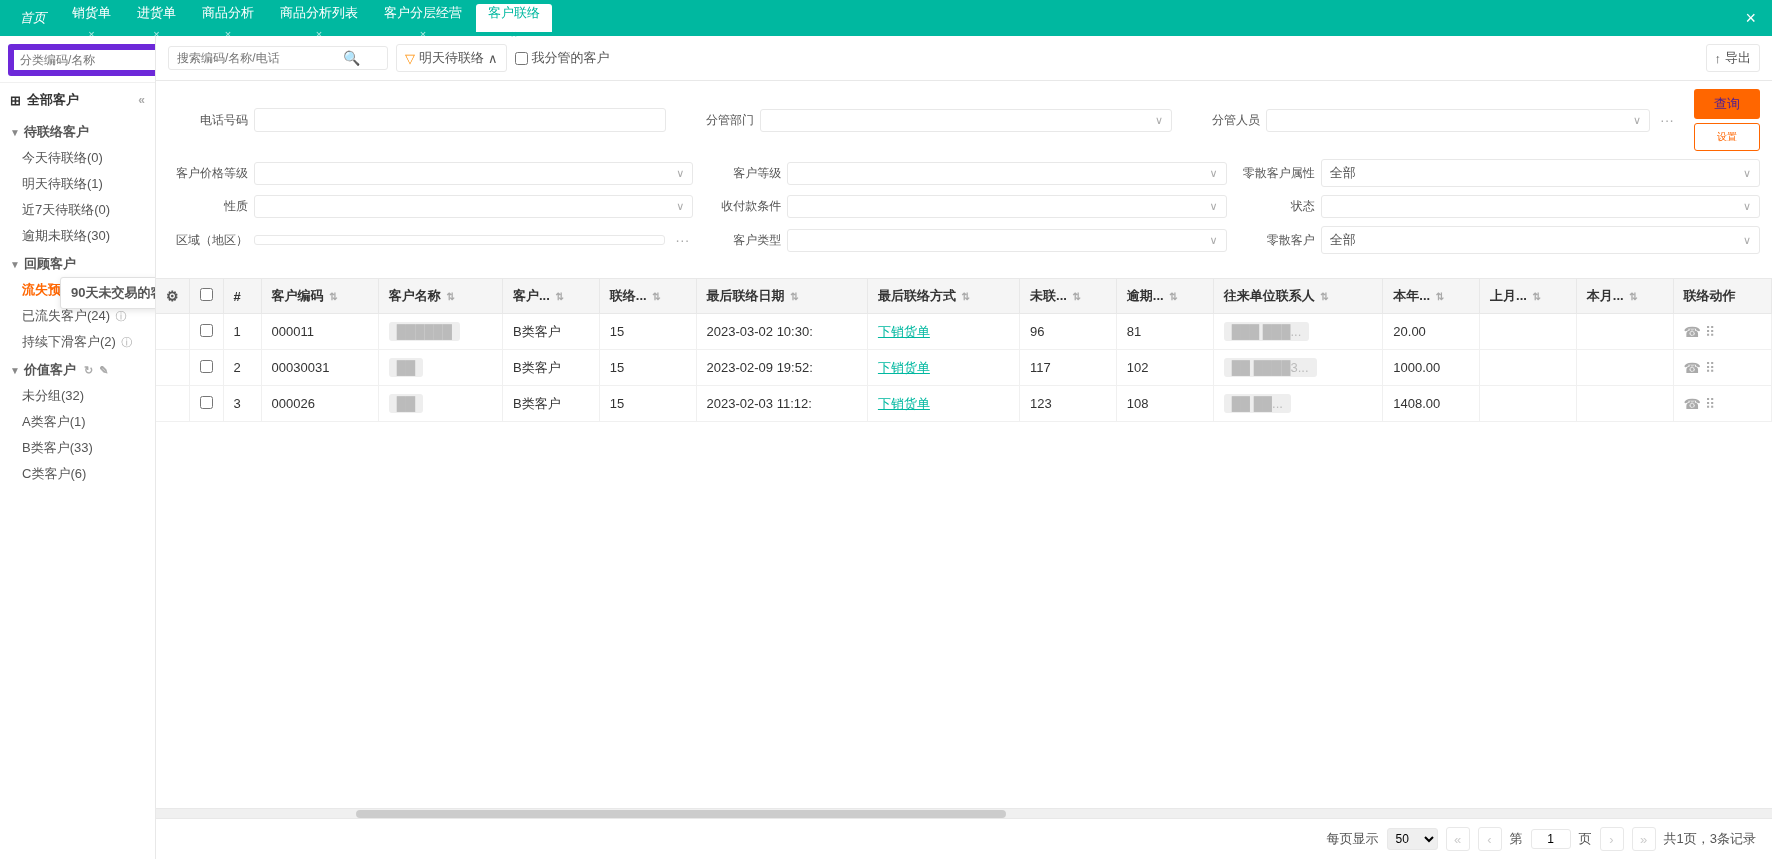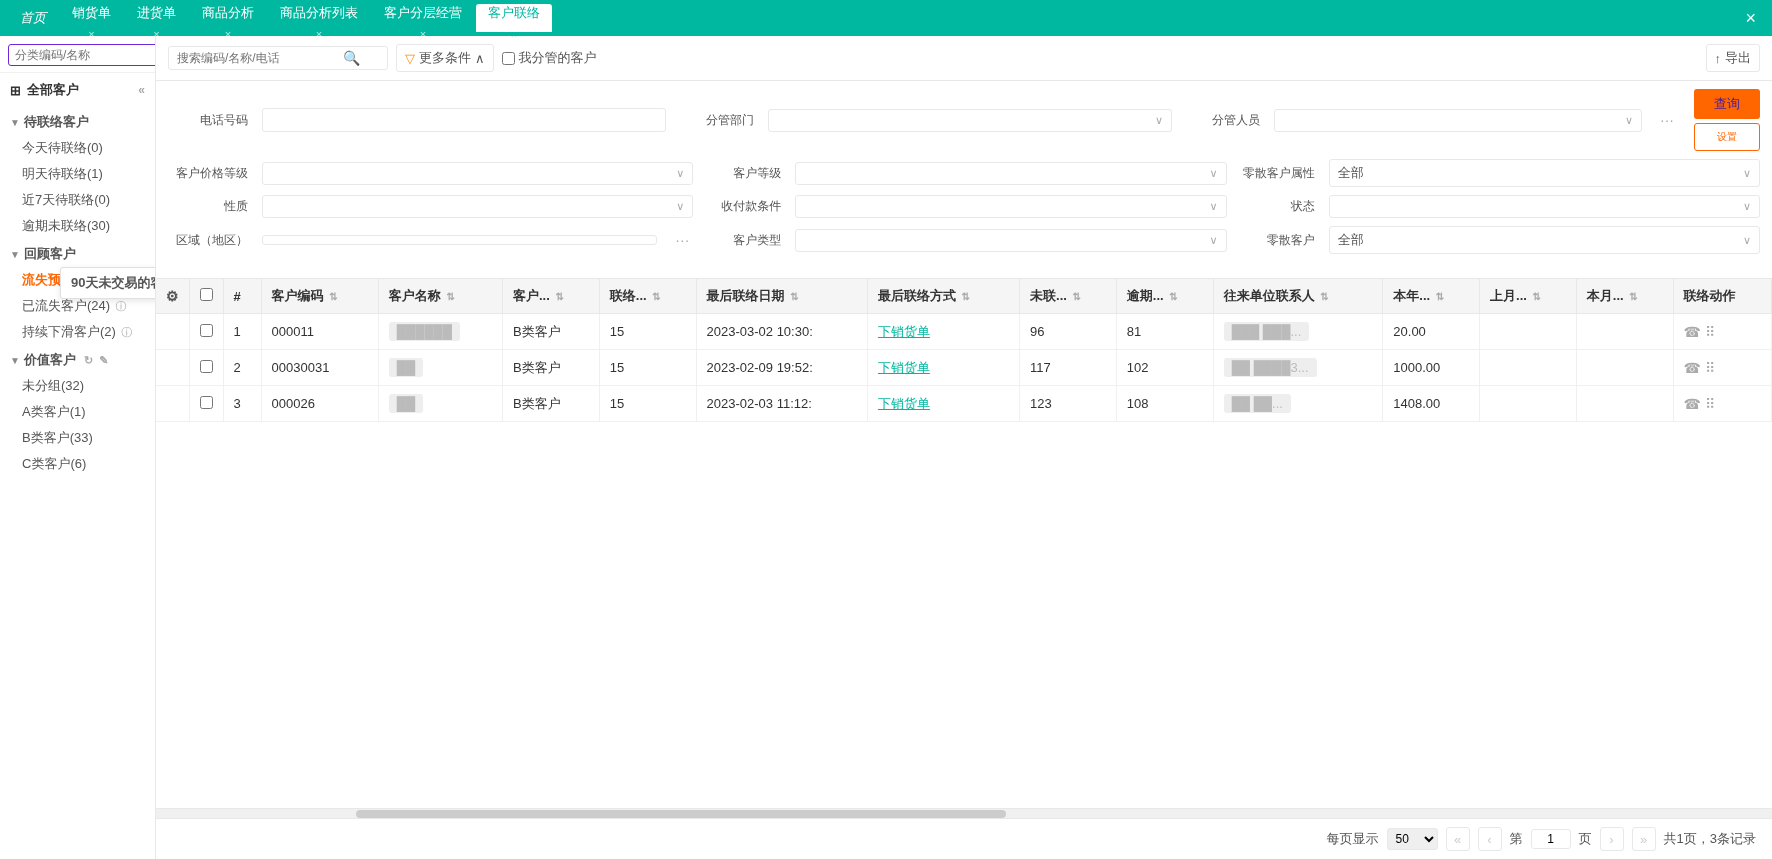--- a/index.html
+++ b/index.html
@@ -71,21 +71,21 @@
     }
     .sidebar-search {
       display: flex;
       align-items: center;
       padding: 8px 8px 6px 8px;
       border-bottom: 1px solid #f0f0f0;
       gap: 4px;
     }
     .sidebar-search input {
       flex: 1;
-      border: 1px solid #6d28d9;
+      border: 6px solid #6d28d9;
       border-radius: 3px;
       padding: 3px 6px;
       font-size: 12px;
       outline: none;
     }
 
     .sidebar-all-header {
       display: flex;
       align-items: center;
       padding: 8px 10px;
@@ -233,21 +233,21 @@
     .filter-row {
       display: flex;
       align-items: center;
       gap: 8px;
       margin-bottom: 8px;
     }
     .filter-row:last-child { margin-bottom: 16px; }
     .filter-field {
       display: flex;
       align-items: center;
-      gap: 14px;
+      gap: 6px;
       flex: 1;
       min-width: 0;
     }
     .filter-field label {
       color: #555;
       font-size: 12px;
       white-space: nowrap;
       width: 80px;
       text-align: right;
     }
@@ -521,21 +521,21 @@
 
   <div class="content-area">
 
     <div class="filter-bar">
       <div class="filter-search">
         <input type="text" placeholder="搜索编码/名称/电话" style="">
         <span class="search-icon">🔍</span>
       </div>
       <button class="btn-more-filter">
         <span class="filter-icon">▽</span>
-        <span>更多条件</span>
+        <span>明天待联络</span>
         <span>∧</span>
       </button>
       <label class="filter-checkbox">
         <input type="checkbox" style="">
         <span>我分管的客户</span>
       </label>
       <button class="btn-export" style="margin-left:auto;">
         <span>↑</span>
         <span>导出</span>
       </button>

